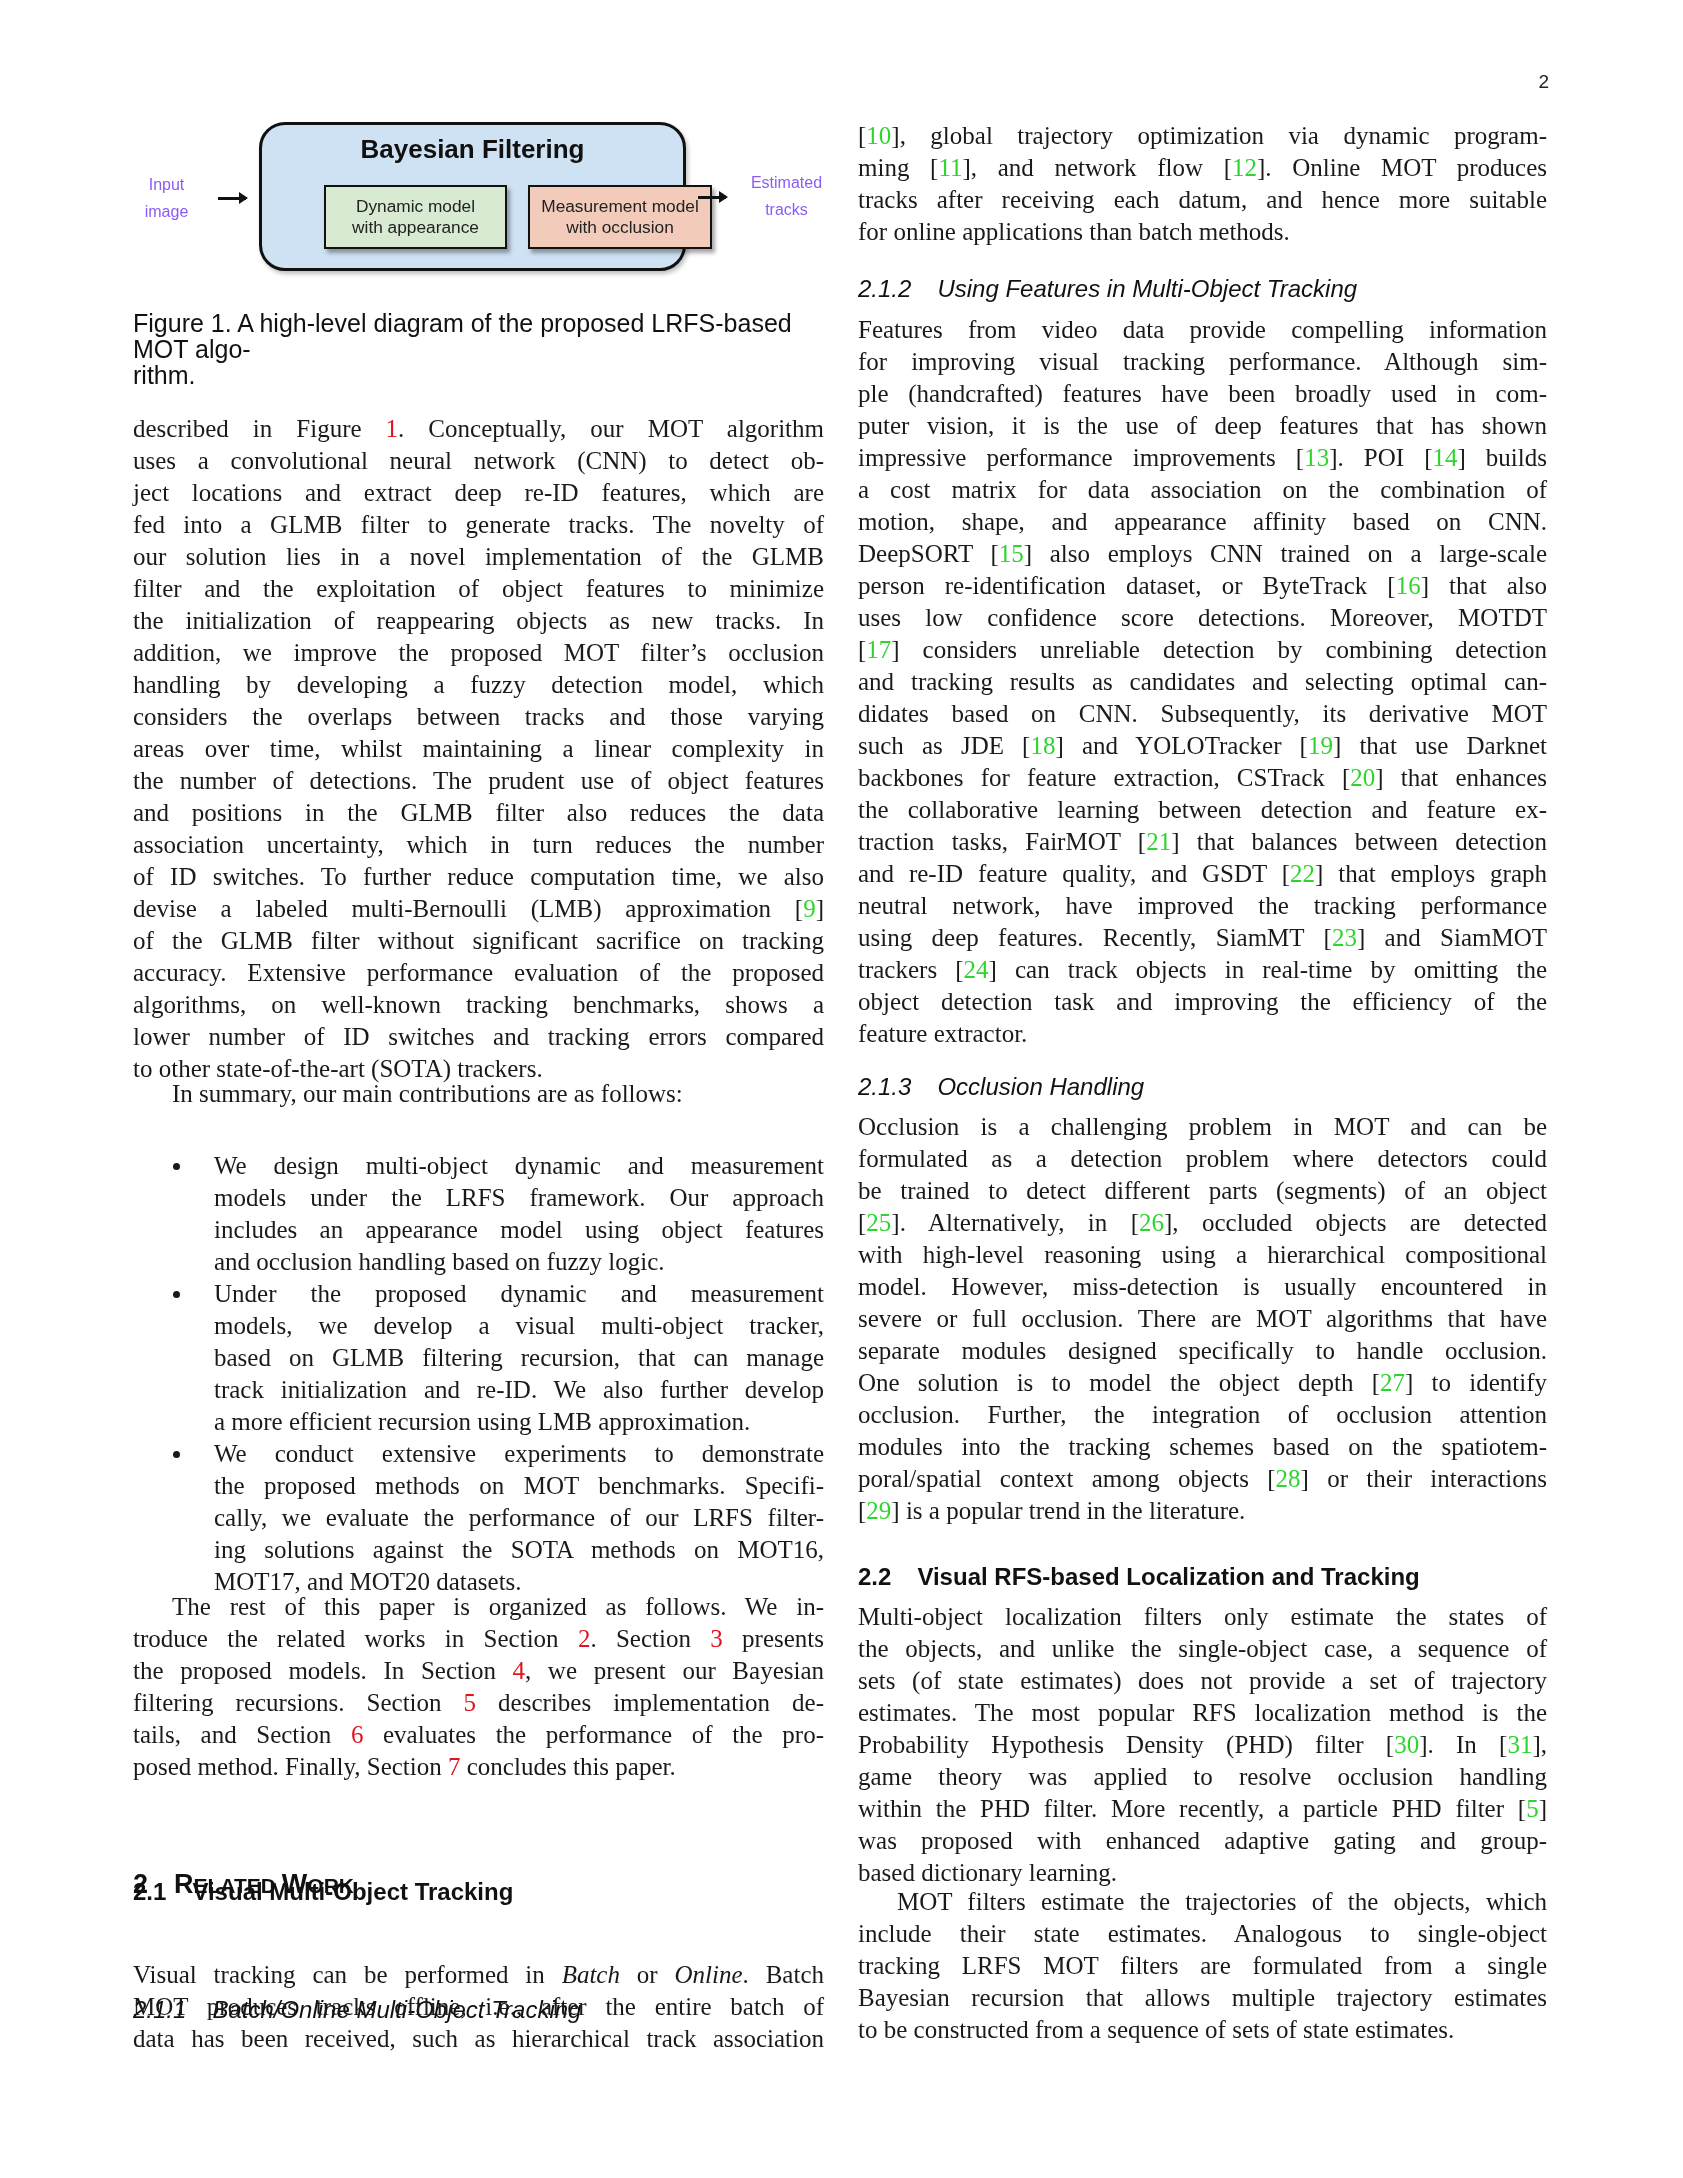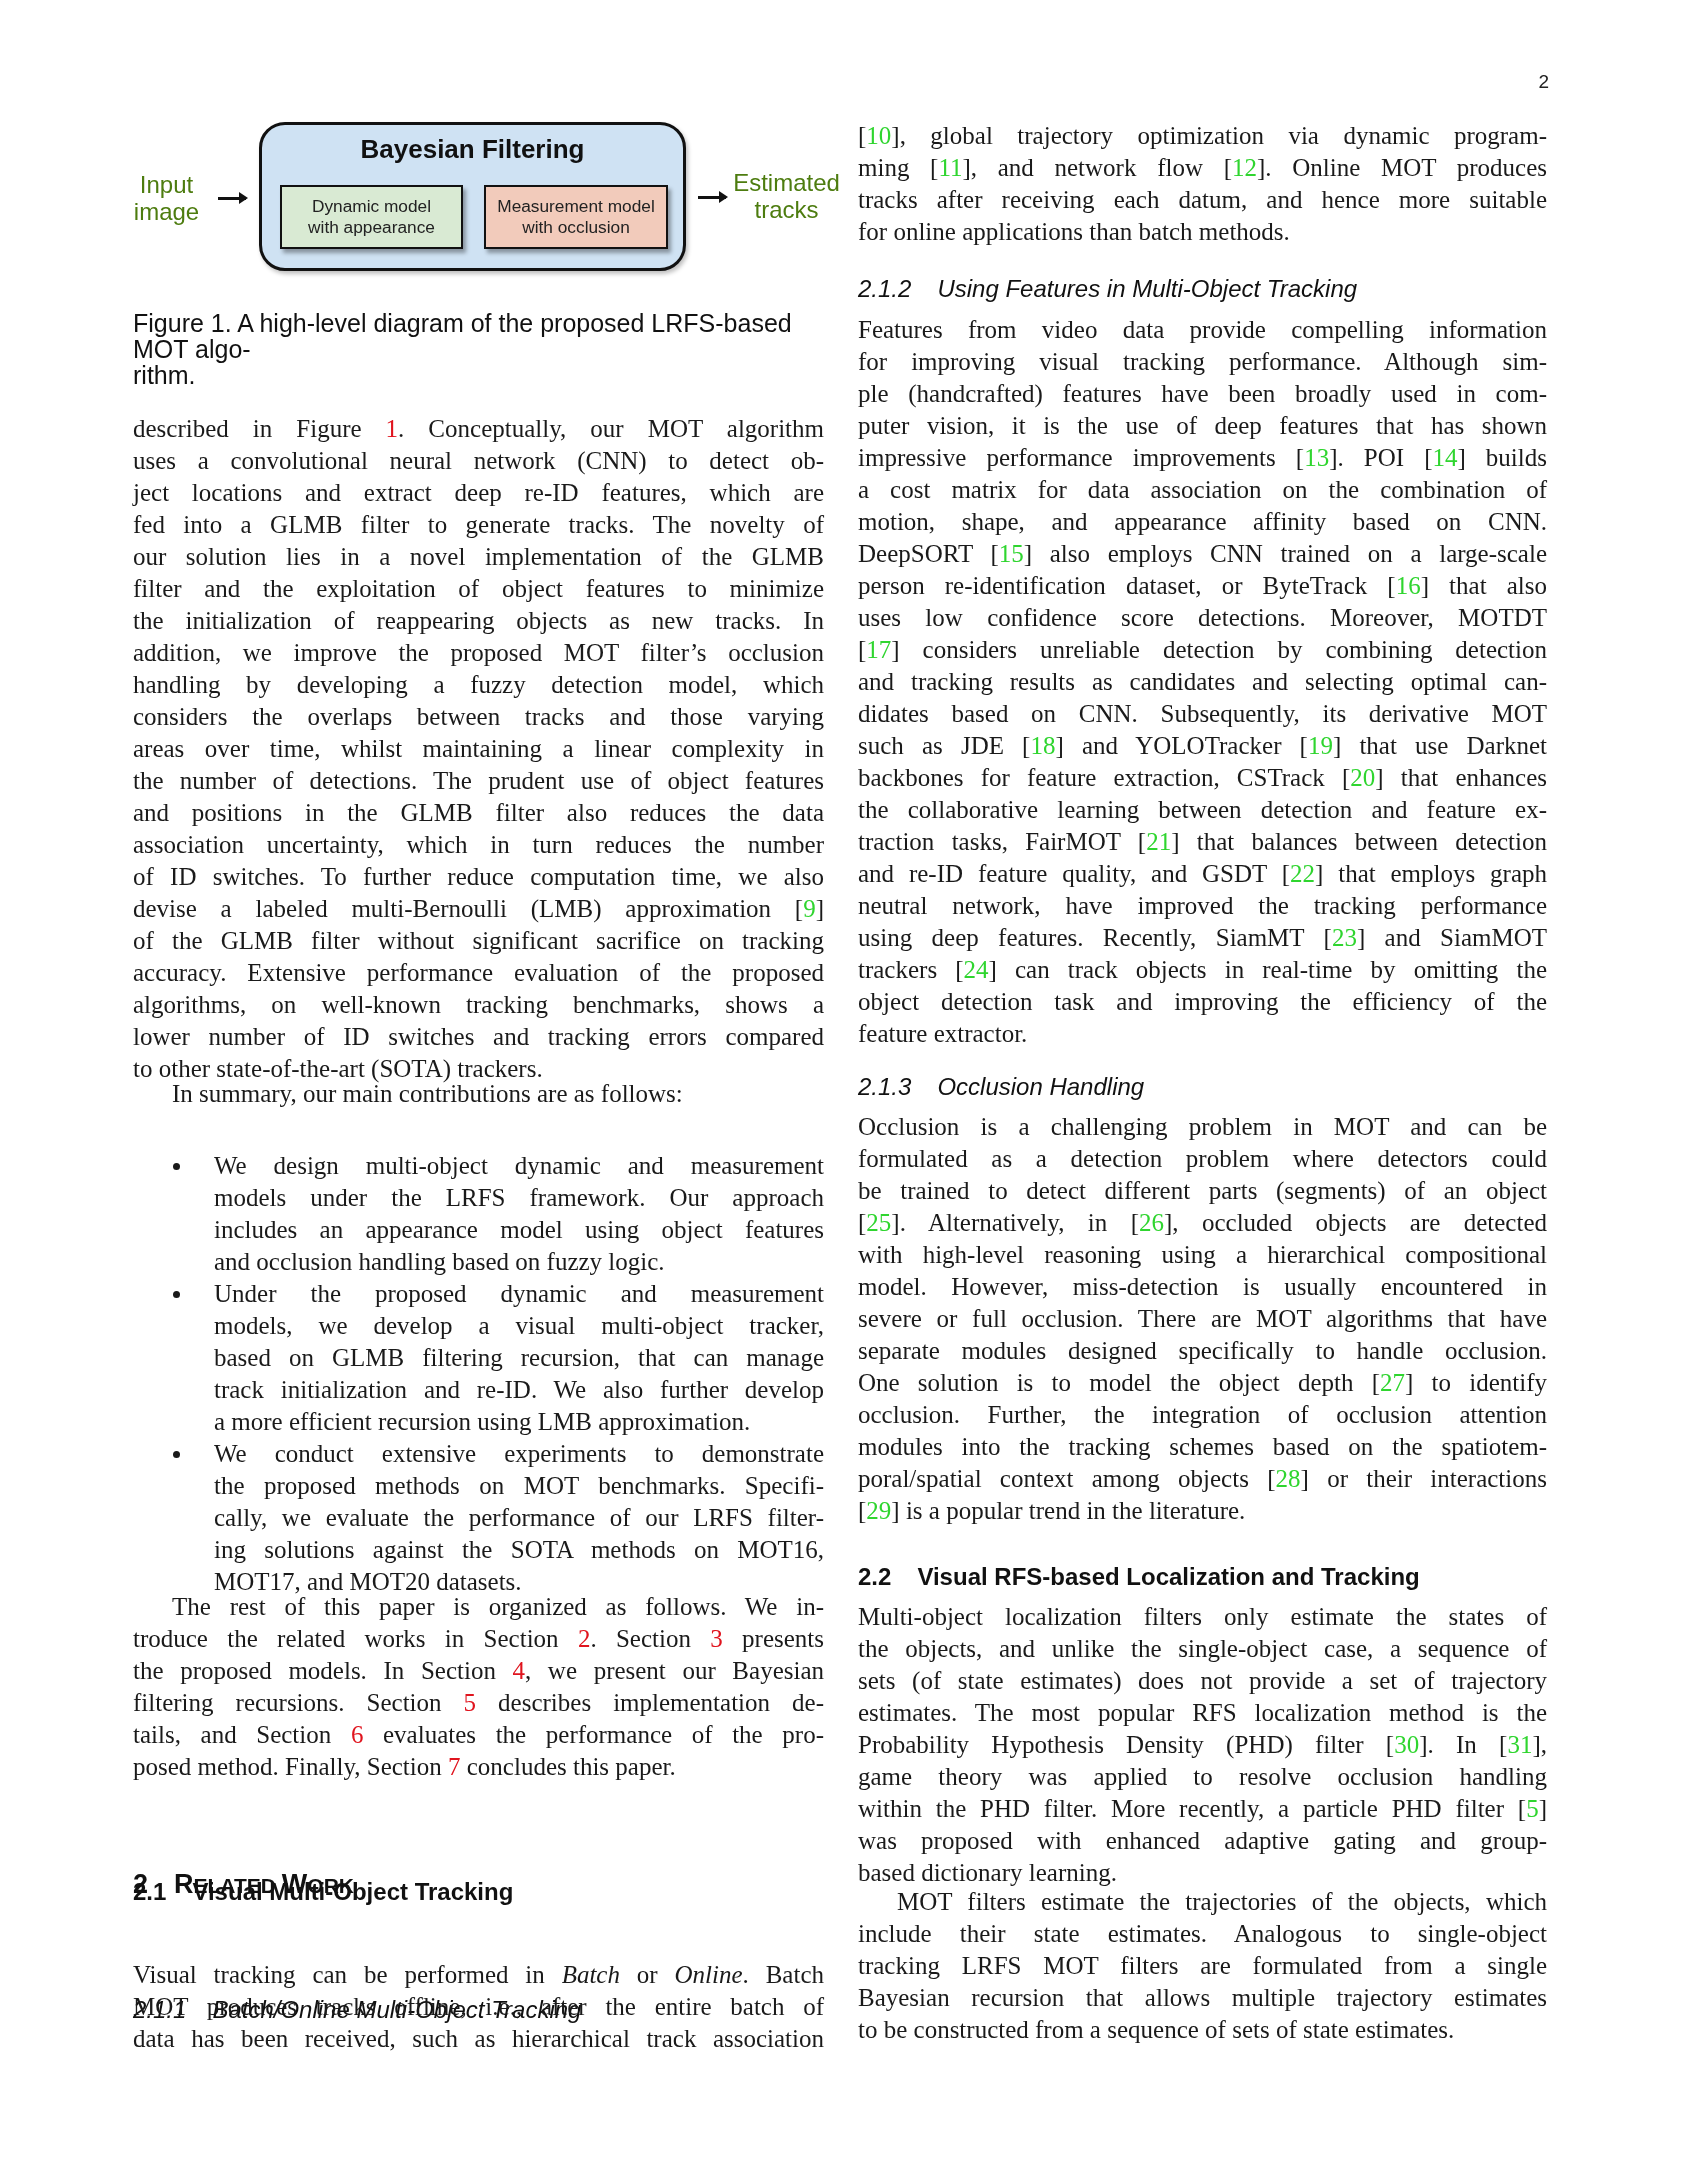--- a/index.html
+++ b/index.html
@@ -1,26 +1,26 @@
 <!DOCTYPE html>
 <html><head>
 <meta charset="utf-8">
 <style>
   html, body { margin:0; padding:0; background:#ffffff; }
   body { width:1683px; height:2178px; position:relative; overflow:hidden; font-family:"Liberation Serif","DejaVu Serif",serif; color:#1a1a1a; }
   .abs { position:absolute; }
   .pagenum { left:1525px; top:71px; width:24px; text-align:right; font-family:"Liberation Sans",sans-serif; font-size:19px; color:#222; }
 
   
-  .fig-label { font-family:"Liberation Sans",sans-serif; font-size:24px; color:#4d7c0f; text-align:center; line-height:27px; }
+  .fig-label { font-family:"Liberation Sans",sans-serif; font-size:16px; color:#8b5cf6; text-align:center; line-height:27px; }
   .arrow { height:3px; background:#111; }
   .arrow::after { content:""; position:absolute; right:-2px; top:-5px; border-left:9px solid #111; border-top:6.4px solid transparent; border-bottom:6.4px solid transparent; }
   .bf-box { left:259px; top:122px; width:427px; height:149px; background:#cfe2f3; border:3px solid #111; border-radius:26px; box-sizing:border-box; box-shadow:2px 3px 4px rgba(0,0,0,0.25); }
   .bf-title { left:259px; top:134px; width:427px; text-align:center; font-family:"Liberation Sans",sans-serif; font-weight:bold; font-size:26px; color:#111; }
-  .inner-box { box-sizing:border-box; border:2.5px solid #111; box-shadow:3px 4px 4px rgba(0,0,0,0.35); font-family:"Liberation Sans",sans-serif; font-size:17.3px; line-height:21px; text-align:center; color:#222; display:flex; align-items:center; justify-content:center; flex-direction:column; }
+  .inner-box { box-sizing:border-box; border:2.5px solid #111; box-shadow:3px 4px 4px rgba(0,0,0,0.35); font-family:"Liberation Sans",sans-serif; font-size:17.3px; line-height:21px; text-align:center; color:#222; display:flex; align-items:center; justify-content:center; flex-direction:column;margin-left:44px; }
   .green-box { left:280px; top:185px; width:183px; height:64px; background:#d9ead3; }
   .orange-box { left:484px; top:185px; width:184px; height:64px; background:#f4cccc; background:#f2cbbb; }
   .caption { left:133px; top:310px; width:693px; font-family:"Liberation Sans",sans-serif; font-size:25px; line-height:26px; color:#111; }
 
   
   .col { position:absolute; font-size:25px; line-height:32px; }
   .col-left { left:133px; width:691px; }
   .col-right { left:858px; width:689px; }
   .line { display:block; white-space:nowrap; text-align:justify; text-align-last:justify; height:32px; overflow:visible; }
   .line.last { text-align-last:left; }

